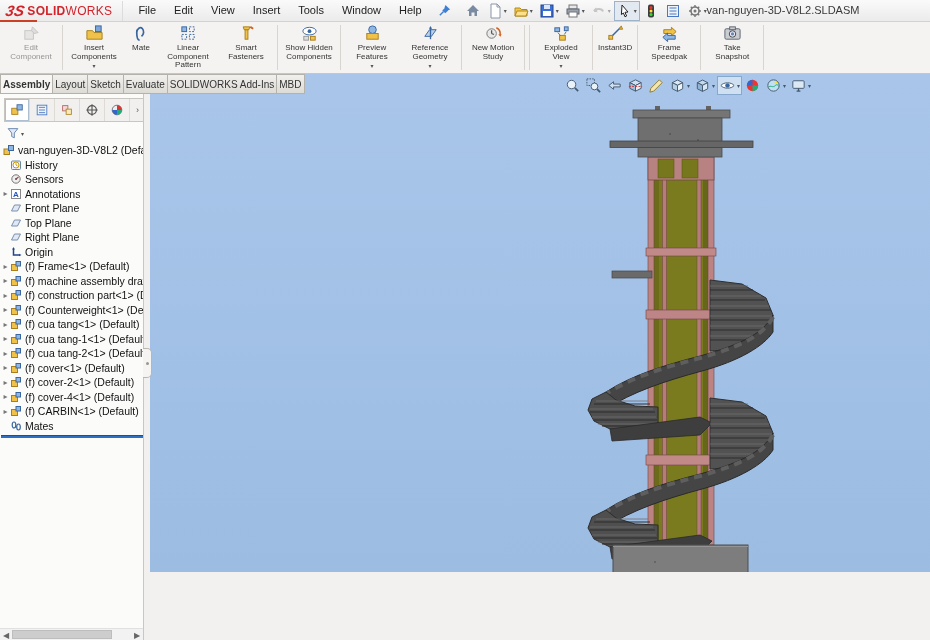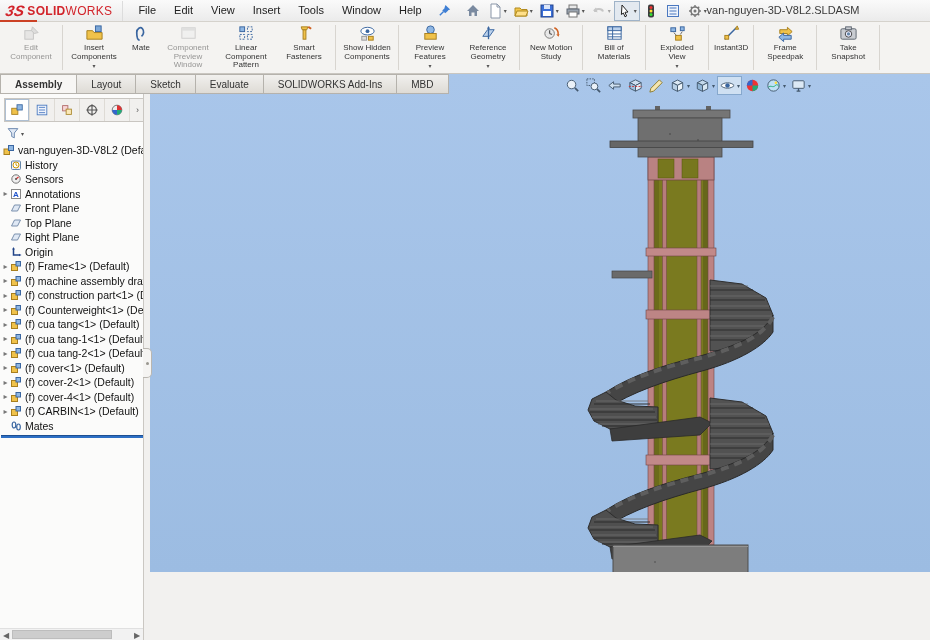--- a/index.html
+++ b/index.html
@@ -45,21 +45,21 @@
     background:linear-gradient(#a9c6ea,#9cbce2); z-index:1; overflow:hidden; }
   #scene { position:absolute; left:0; top:0; }
   #headsup { position:absolute; left:412px; top:1px; display:flex; align-items:center; height:20px; }
   .hbtn { display:flex; align-items:center; height:19px; padding:0 1px; border:1px solid transparent; }
   .hbtn.pressed { background:#cfe0f2; border-color:#86a8cd; }
   .hbtn .dd { color:#44596e; }
   #viewlabel { position:absolute; left:3px; top:553px; font-size:11px; font-weight:bold; color:#111; }
 
   
   #tabstrip { position:absolute; left:0; top:74px; height:20px; display:flex; z-index:2; }
-  .tab { height:20px; line-height:19px; padding:0 14px; font-size:10px; color:#333;
+  .tab { height:20px; line-height:19px; padding:0 2px; font-size:10px; color:#333;
     background:linear-gradient(#f1f0ee,#dedbd5); border:1px solid #b5b2ac; border-left:none; white-space:nowrap; }
   .tab:first-child { border-left:1px solid #b5b2ac; }
   .tab.active { background:#f7f6f4; font-weight:bold; }
 
   
   #leftpanel { position:absolute; left:0; top:94px; width:150px; height:534px; background:#fbfbfa; z-index:2; }
   #splitterbar { position:absolute; left:143px; top:94px; width:7px; height:546px;
     background:#f1f0ee; border-left:1px solid #cac7c2; z-index:3; }
   #splitterhandle { position:absolute; left:143px; top:348px; width:9px; height:30px;
     background:#f5f4f2; border:1px solid #b9b6b0; border-left:none; border-radius:0 5px 5px 0;
@@ -243,31 +243,20 @@
       <div class="rbtn">
         <div class="ric">
           <span class="icon" style="width: 19px; height: 19px;">
             <svg width="100%" height="100%" viewBox="0 0 20 20" xmlns="http://www.w3.org/2000/svg">
               <path d="M8 17 C5 17 5 12 5 9 C5 4.5 9 2.5 11 5 C13 7.5 12.5 11 10 13" fill="none" stroke="#3a66a0" stroke-width="1.8"></path>
             </svg>
           </span>
         </div>
         <div class="rlabel">Mate</div>
       </div>
-      <div class="rbtn disabled">
-        <div class="ric">
-          <span class="icon" style="width: 19px; height: 19px;">
-            <svg width="100%" height="100%" viewBox="0 0 20 20" xmlns="http://www.w3.org/2000/svg">
-              <rect x="3" y="4" width="14" height="11" fill="#eee" stroke="#aaa"></rect>
-              <rect x="3" y="4" width="14" height="3" fill="#ccc"></rect>
-            </svg>
-          </span>
-        </div>
-        <div class="rlabel">Component Preview Window</div>
-      </div>
       <div class="rbtn">
         <div class="ric">
           <span class="icon" style="width: 19px; height: 19px;">
             <svg width="100%" height="100%" viewBox="0 0 20 20" xmlns="http://www.w3.org/2000/svg">
               <rect x="3" y="3" width="5" height="5" fill="#8fb7e3" stroke="#3a66a0"></rect>
               <rect x="11" y="3" width="5" height="5" fill="none" stroke="#3a66a0" stroke-dasharray="2 1.4"></rect>
               <rect x="3" y="11" width="5" height="5" fill="none" stroke="#3a66a0" stroke-dasharray="2 1.4"></rect>
               <rect x="11" y="11" width="5" height="5" fill="none" stroke="#3a66a0" stroke-dasharray="2 1.4"></rect>
             </svg>
           </span>
@@ -335,32 +324,20 @@
               <circle cx="8" cy="10" r="5" fill="#e8e8e8" stroke="#777"></circle>
               <path d="M8 10 L8 6.5 M8 10 L10.5 11" stroke="#555" stroke-width="1.3" fill="none"></path>
               <path d="M13 4 a7 7 0 0 1 4 7" fill="none" stroke="#d06020" stroke-width="1.6"></path>
               <path d="M17.4 13.4 l-2.4 -2.4 3.4 -0.6 Z" fill="#d06020"></path>
             </svg>
           </span>
         </div>
         <div class="rlabel">New Motion Study</div>
       </div>
       <div class="rsep"></div>
-      <div class="rbtn">
-        <div class="ric">
-          <span class="icon" style="width: 19px; height: 19px;">
-            <svg width="100%" height="100%" viewBox="0 0 20 20" xmlns="http://www.w3.org/2000/svg">
-              <rect x="3" y="3" width="14" height="13" fill="#fff" stroke="#3a66a0"></rect>
-              <rect x="3" y="3" width="14" height="4" fill="#bcd2ec" stroke="#3a66a0"></rect>
-              <path d="M3 10.5 H17 M3 13.5 H17 M8 3 V16" stroke="#3a66a0"></path>
-            </svg>
-          </span>
-        </div>
-        <div class="rlabel">Bill of Materials</div>
-      </div>
       <div class="rsep"></div>
       <div class="rbtn">
         <div class="ric">
           <span class="icon" style="width: 19px; height: 19px;">
             <svg width="100%" height="100%" viewBox="0 0 20 20" xmlns="http://www.w3.org/2000/svg">
               <rect x="8" y="12" width="6" height="5" fill="#f0c24a" stroke="#a87f1e"></rect>
               <rect x="3" y="4" width="5" height="4" fill="#8fb7e3" stroke="#3a66a0"></rect>
               <rect x="13" y="3" width="4" height="4" fill="#8fb7e3" stroke="#3a66a0"></rect>
               <path d="M6 9 L9 12 M15 8 L13 11" stroke="#666"></path>
             </svg>

